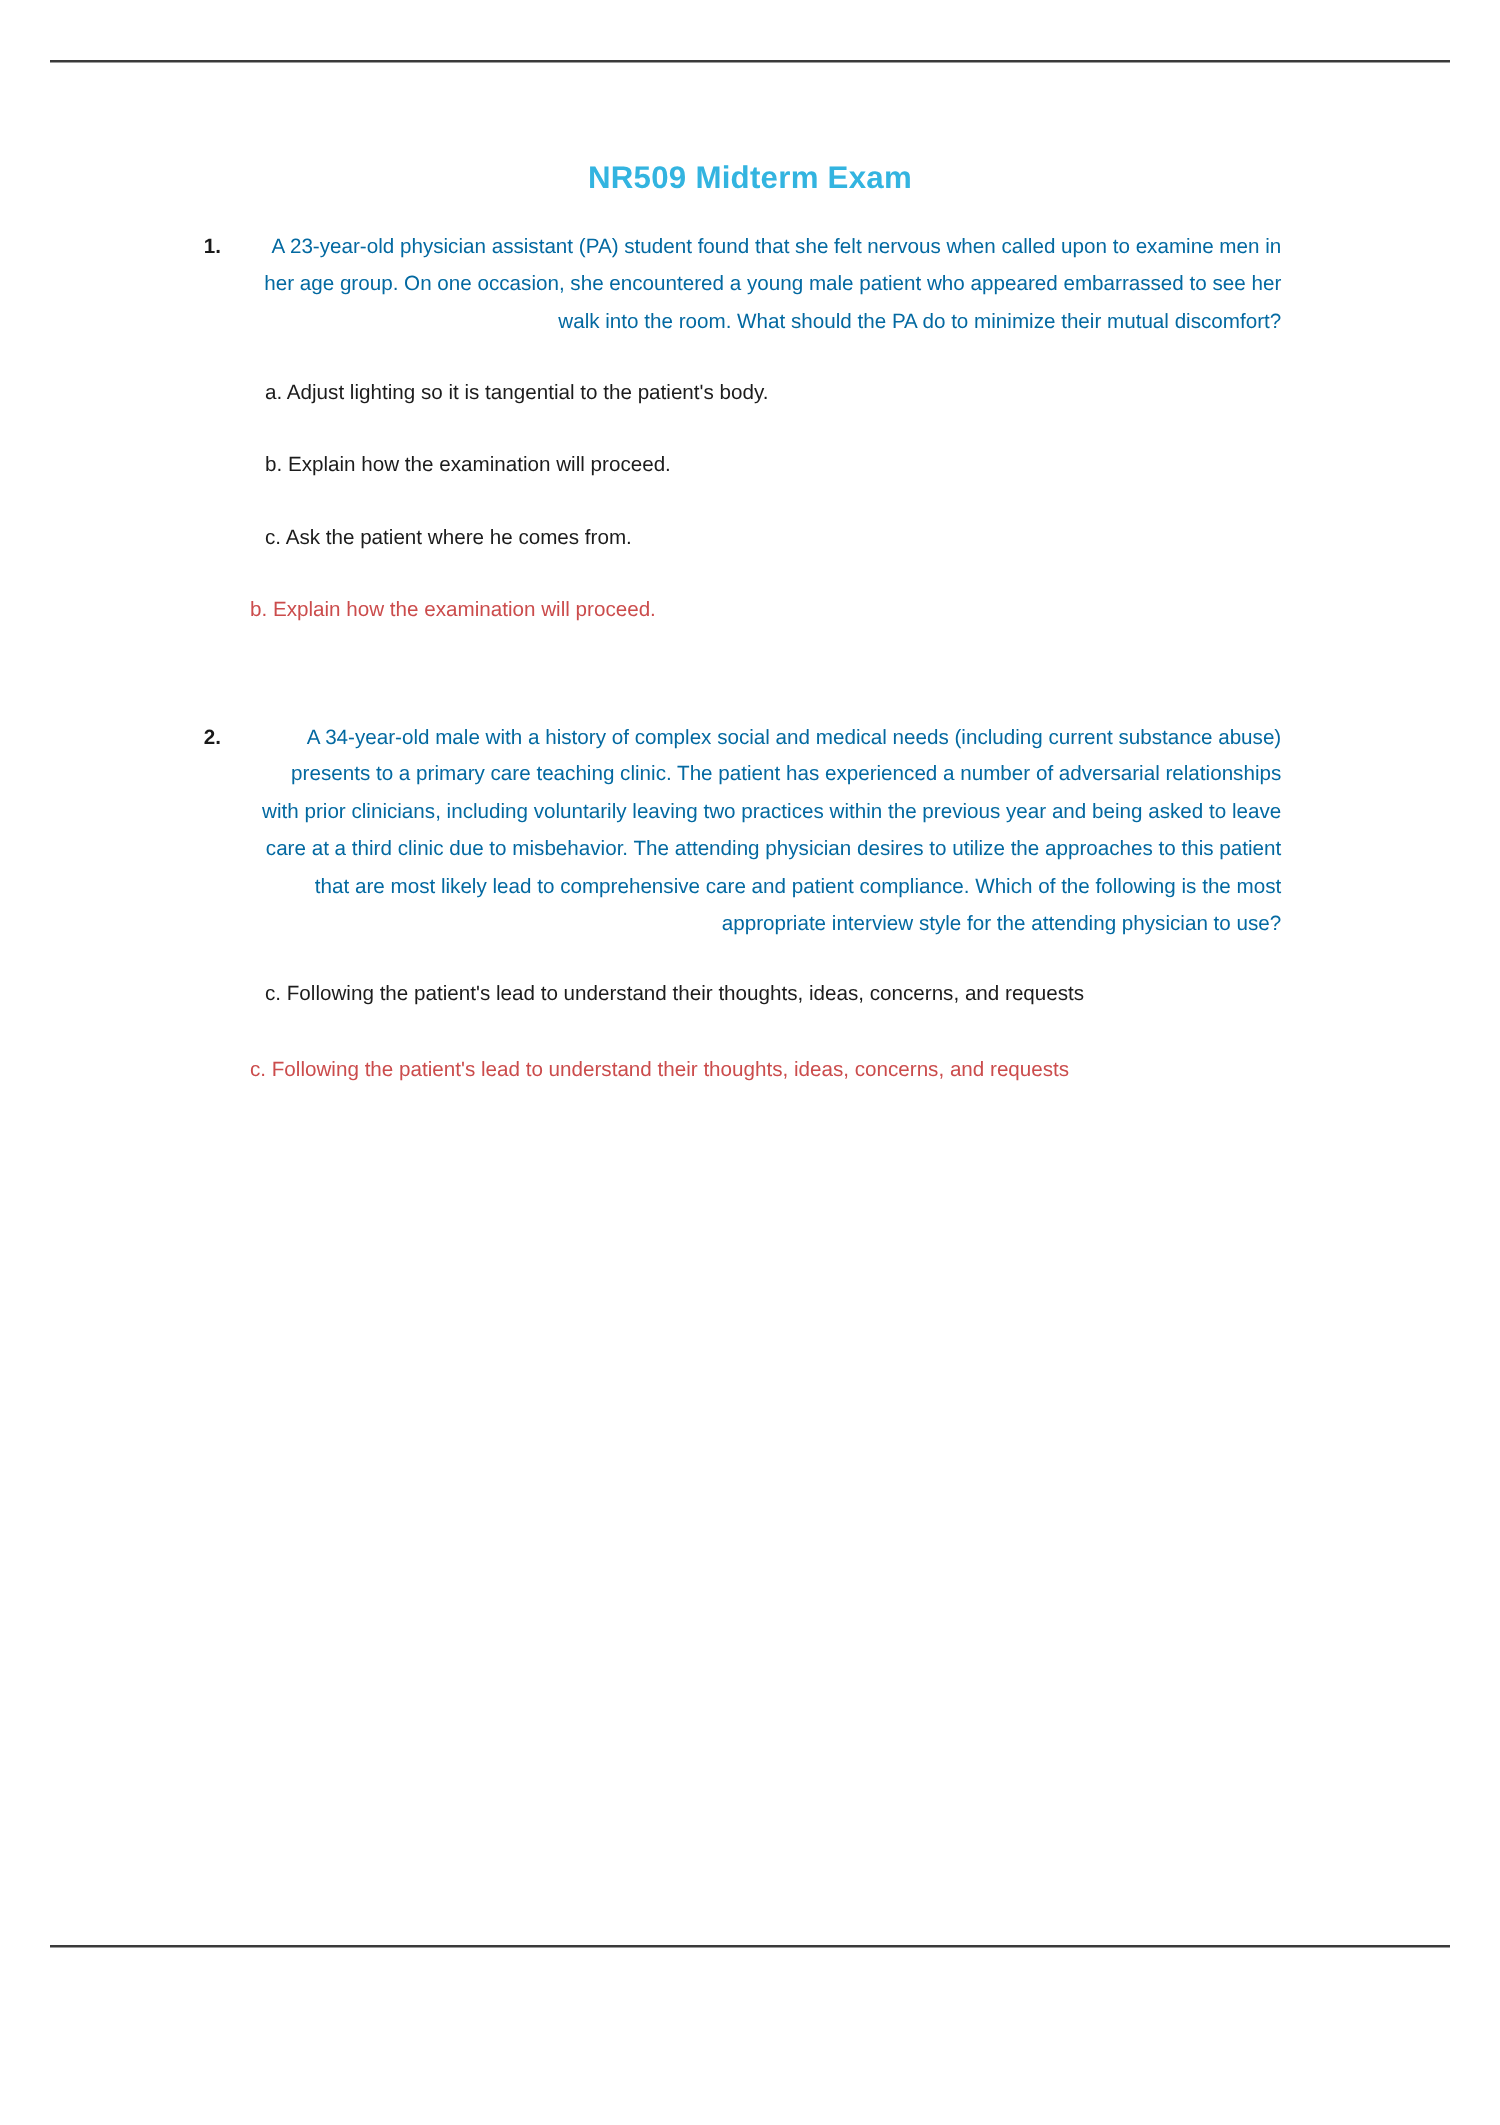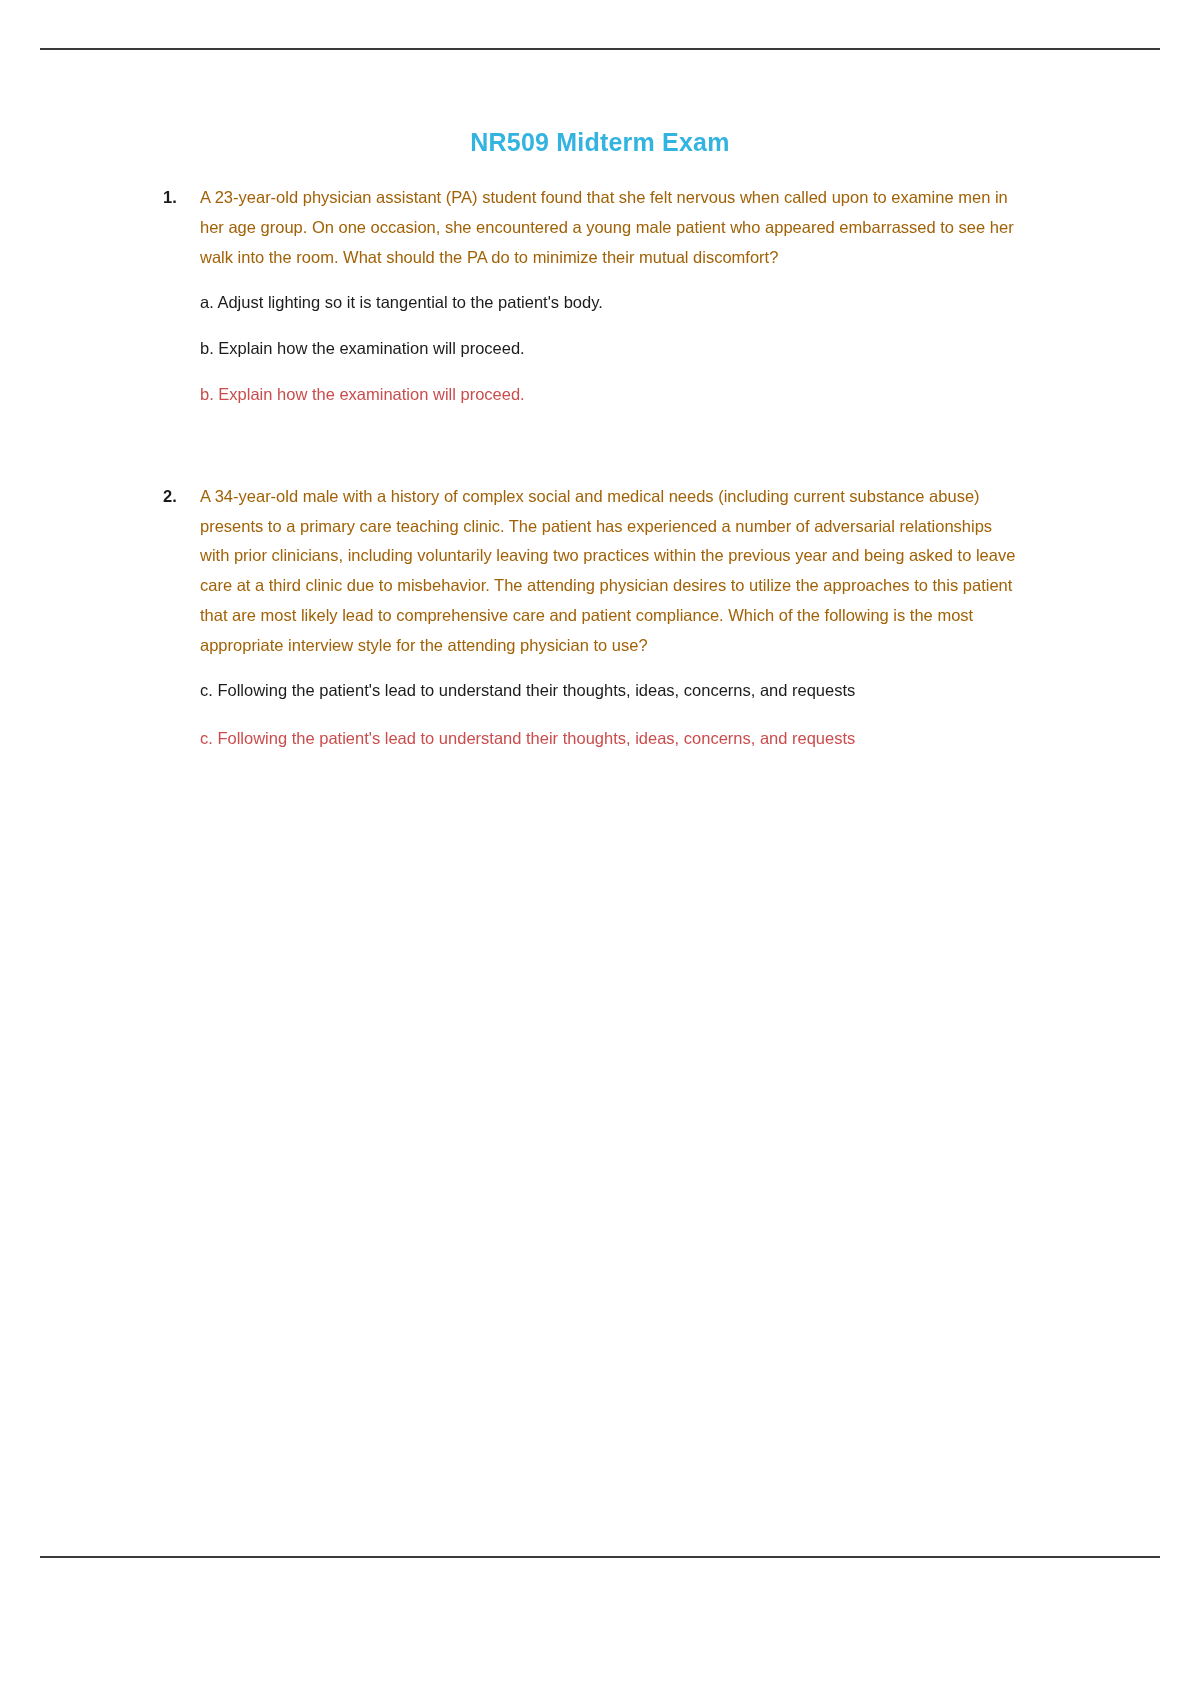--- a/index.html
+++ b/index.html
@@ -69,31 +69,31 @@
     font-size: 16.5px;
     font-weight: bold;
     color: #1a1a1a;
     line-height: 29.8px;
   }
 
   .q-stem {
     margin: 0;
     font-size: 16.5px;
     line-height: 29.8px;
-    color: #a16207;
-    text-align: left;
+    color: #0369a1;
+    text-align: right;
   }
 
   .options {
     margin: 0;
     padding: 0;
     list-style: none;
   }
   .option {
-    margin: 0;
+    margin: 12px;
     padding-top: 15px;
     font-size: 16.5px;
     line-height: 29.8px;
     color: #1c1c1c;
   }
   .q1 .option { padding-top: 16px; }
 
   .answer {
     margin: 0;
     padding-top: 16px;
@@ -115,20 +115,21 @@
     <h1 class="doc-title">NR509 Midterm Exam</h1>
 
     <div class="questions">
 
       <div class="question-block q1">
         <span class="q-number">1.</span>
         <p class="q-stem">A 23-year-old physician assistant (PA) student found that she felt nervous when called upon to examine men in her age group. On one occasion, she encountered a young male patient who appeared embarrassed to see her walk into the room. What should the PA do to minimize their mutual discomfort?</p>
         <div class="options">
           <p class="option">a. Adjust lighting so it is tangential to the patient's body.</p>
           <p class="option">b. Explain how the examination will proceed.</p>
+          <p class="option">c. Ask the patient where he comes from.</p>
         </div>
         <p class="answer">b. Explain how the examination will proceed.</p>
       </div>
 
       <div class="question-block q2">
         <span class="q-number">2.</span>
         <p class="q-stem">A 34-year-old male with a history of complex social and medical needs (including current substance abuse) presents to a primary care teaching clinic. The patient has experienced a number of adversarial relationships with prior clinicians, including voluntarily leaving two practices within the previous year and being asked to leave care at a third clinic due to misbehavior. The attending physician desires to utilize the approaches to this patient that are most likely lead to comprehensive care and patient compliance. Which of the following is the most appropriate interview style for the attending physician to use?</p>
         <div class="options">
           <p class="option">c. Following the patient's lead to understand their thoughts, ideas, concerns, and requests</p>
         </div>

